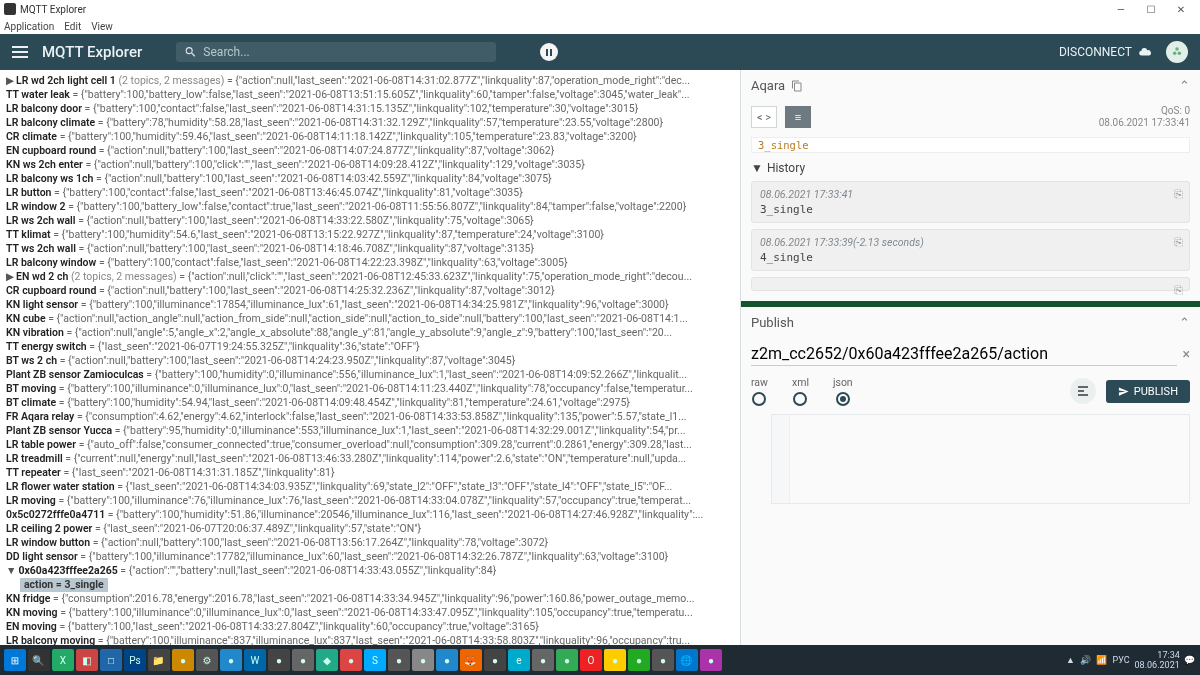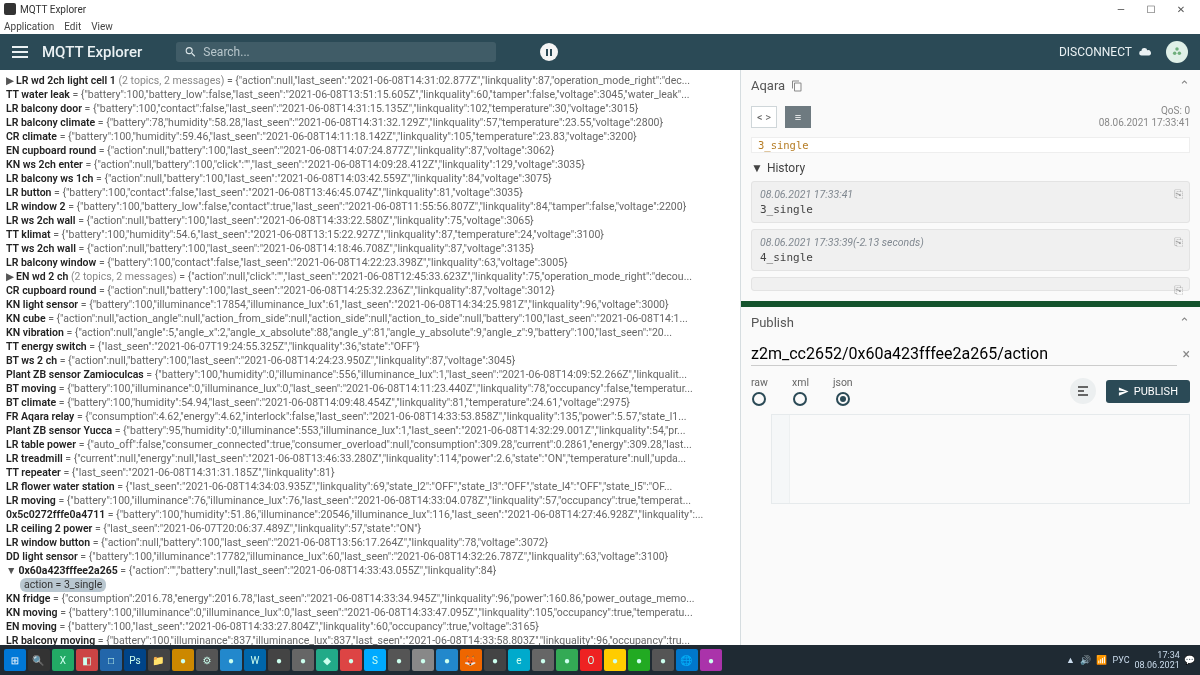--- a/index.html
+++ b/index.html
@@ -26,21 +26,21 @@
 .appbar .avatar svg{width:14px;height:14px;fill:#6fae7c;}
 .main { display: flex; height: calc(100% - 18px - 16px - 36px - 30px); gap: 8px; }
 .tree { flex: 1; overflow: auto; padding: 4px 6px; font-size: 10.5px; line-height: 14px; color: #333; }
 .tree-row { white-space: nowrap; overflow: hidden; text-overflow: clip; }
 .tree-row .caret { color: #555; margin-right: 2px; }
 .tree-row .name { font-weight: 600; color: #222; }
 .tree-row .meta { color: #888; }
 .tree-row .payload { color: #666; }
 .tree-row.hl .name { font-weight:700; }
 .tree-sub { padding-left: 14px; }
-.tree-sub .action-sel { background: #b9c7d0; border-radius: 6px; padding: 0 4px; display: inline-block; }
+.tree-sub .action-sel { background: #b9c7d0; border-radius: 0; padding: 0 4px; display: inline-block; font-weight: bold; }
 .right { width: 460px; border-left: 1px solid #d6dde0; background: #fafafa; display: flex; flex-direction: column; overflow:auto; }
 .panel-hdr { display: flex; align-items: center; padding: 8px 10px; color: #555; font-size: 13px; }
 .panel-hdr .sp { flex: 1; }
 .panel-hdr .chev { color:#888; }
 .val-tools { display: flex; align-items: center; padding: 4px 10px; gap: 8px; }
 .btn-sq { border: 1px solid #cfd6d9; background: #fff; width: 26px; height: 22px; display:flex;align-items:center;justify-content:center; font-size:11px; color:#666;}
 .btn-sq.active { background:#6e7a80; color:#fff; border-color:#6e7a80;}
 .qos { font-size: 10px; color: #888; text-align: right; line-height: 12px; }
 .val-tag { margin: 4px 10px; display: inline-block; background:#fff; border:1px solid #eee; padding:1px 6px; font-family: monospace; font-size:10.5px; color:#b67d25;}
 .section-label { padding: 4px 10px; font-size: 12px; color: #444; }

